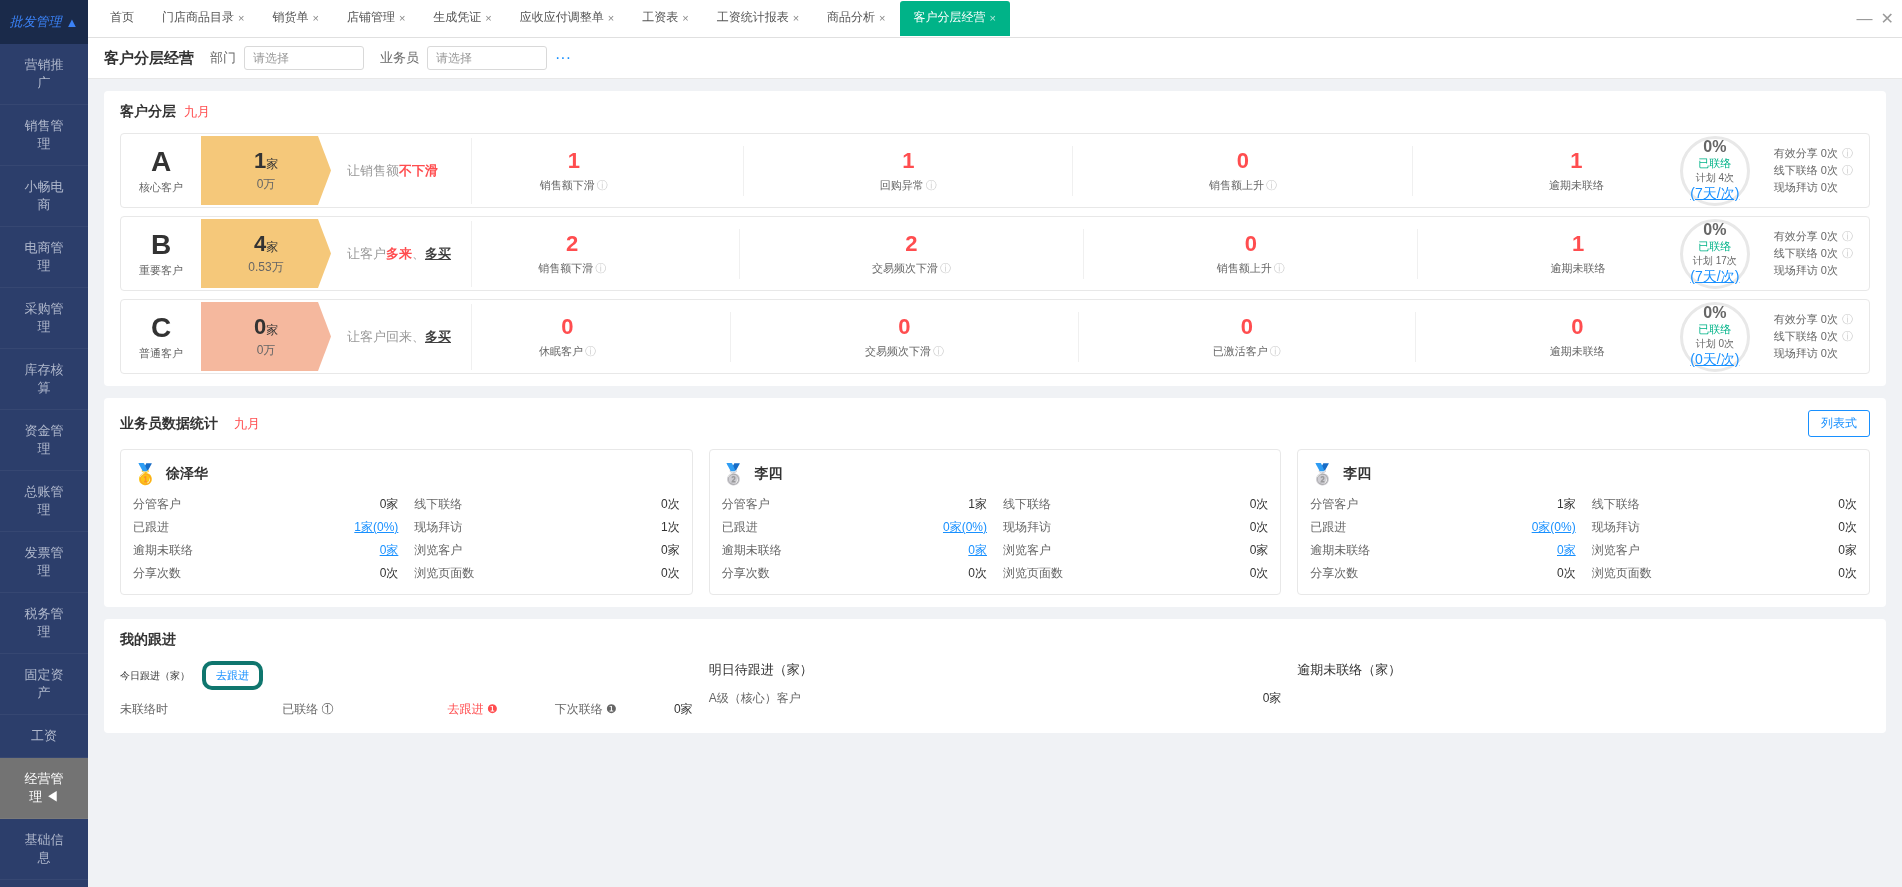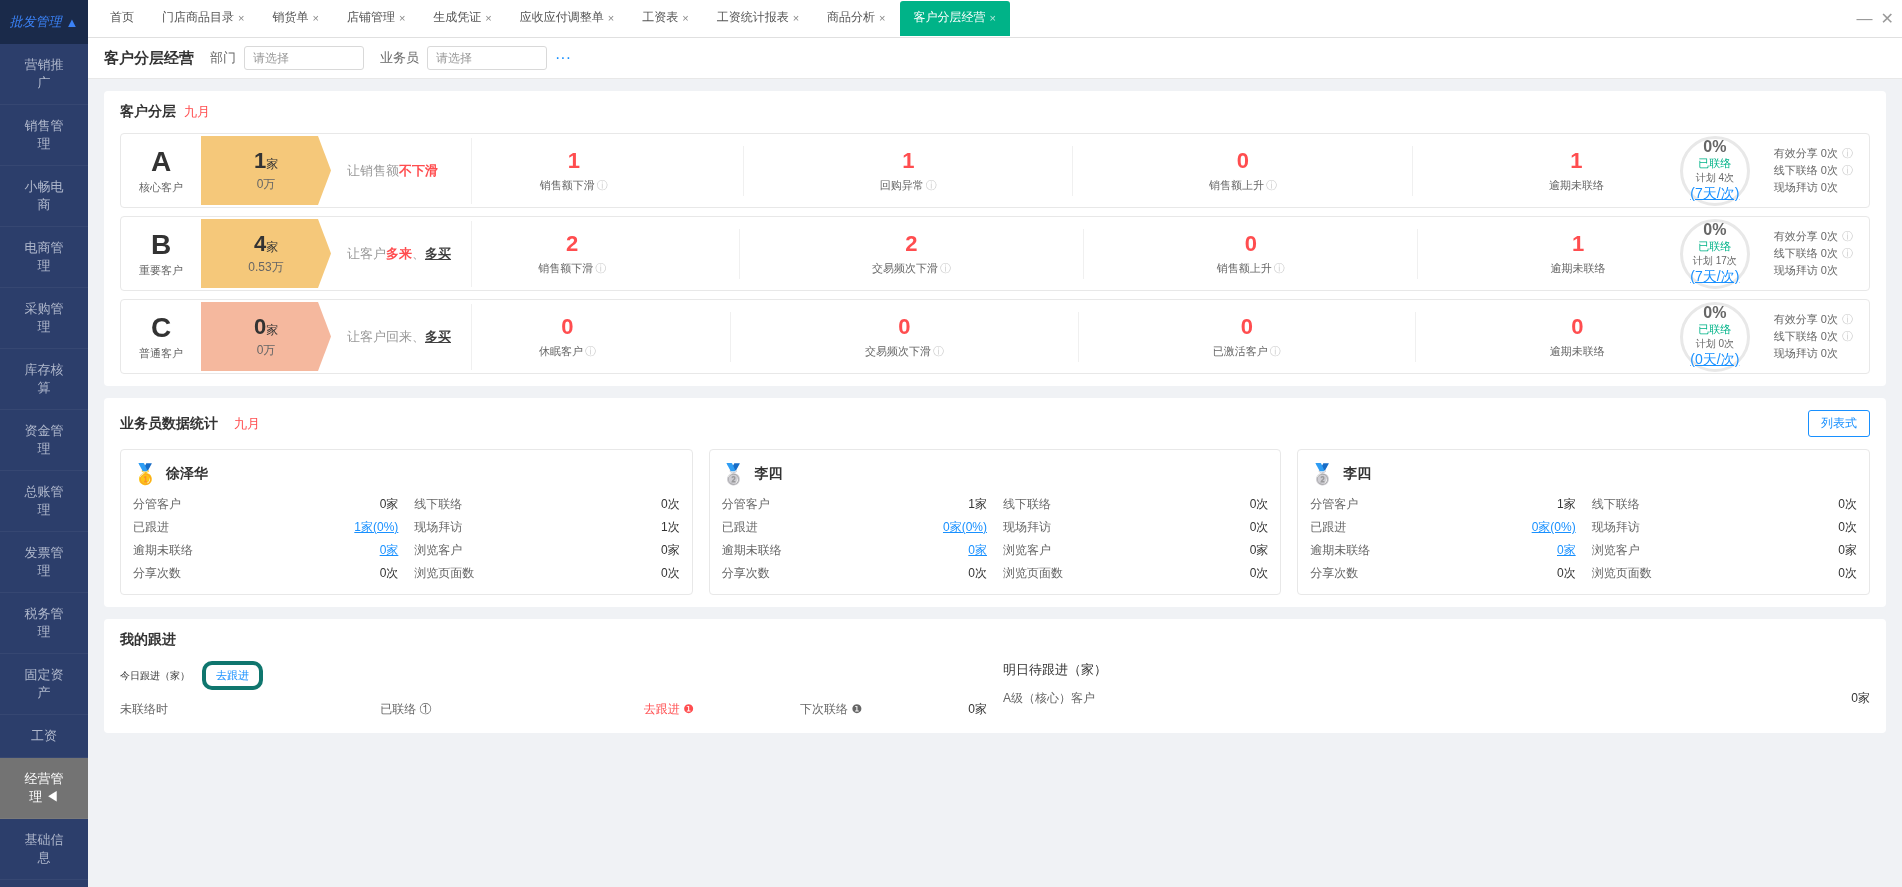--- a/index.html
+++ b/index.html
@@ -829,17 +829,22 @@
         <div style="flex:1;">
           <div style="margin-bottom:8px;">
             <span style="font-size:13px;color:#333;">明日待跟进（家）</span>
           </div>
           <div class="follow-row">
             <span>A级（核心）客户</span>
             <span class="follow-val">0家</span>
           </div>
         </div>
 
+        <div style="flex:1;">
+          <div style="margin-bottom:8px;">
+            <span style="font-size:13px;color:#333;">逾期未联络（家）</span>
+          </div>
+        </div>
       </div>
     </div>
 
   </div>
 </div>
 
 </body></html>

